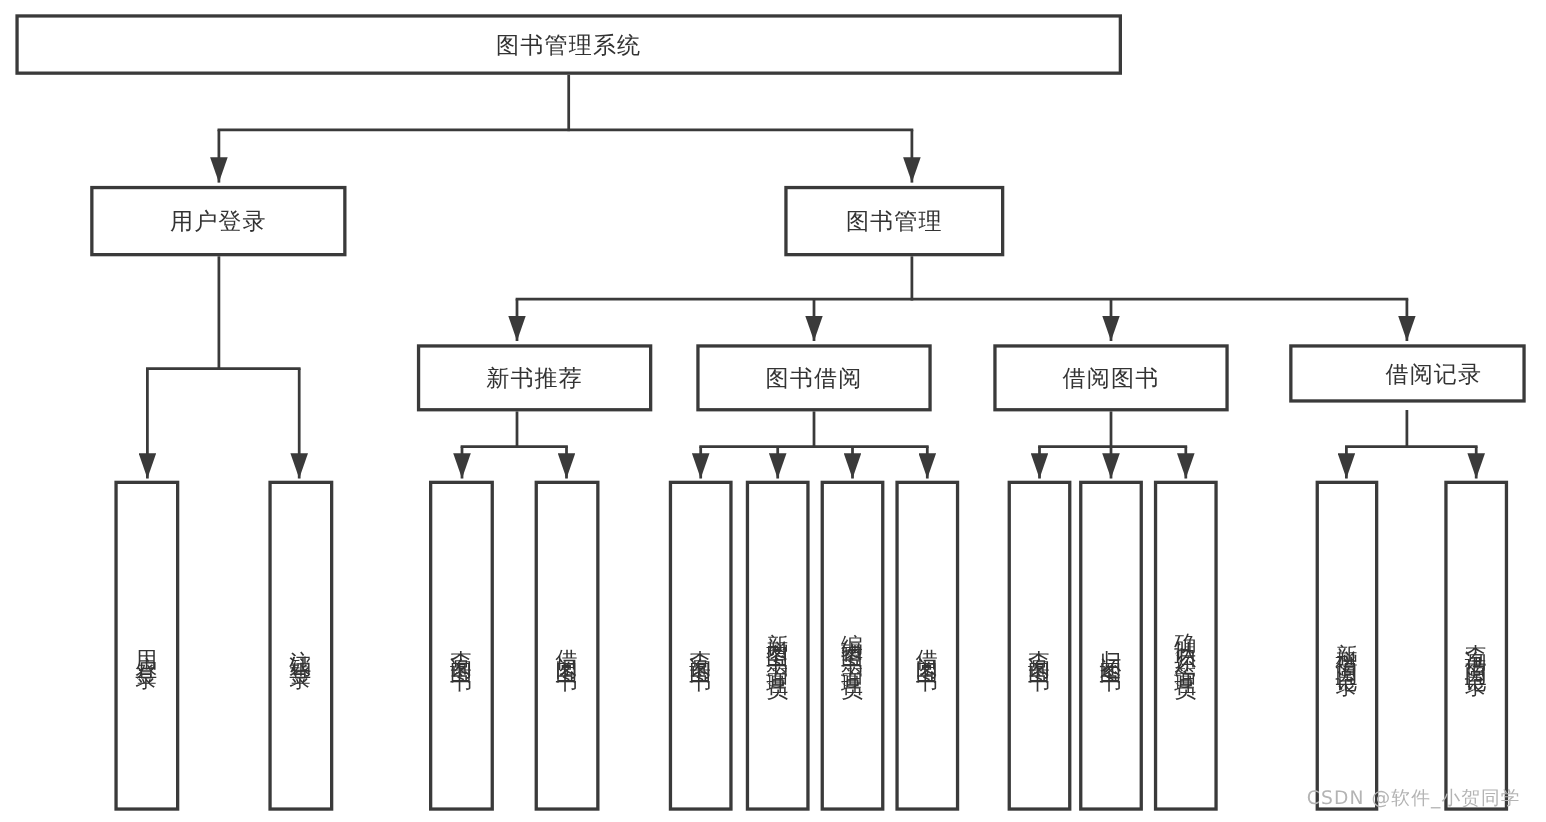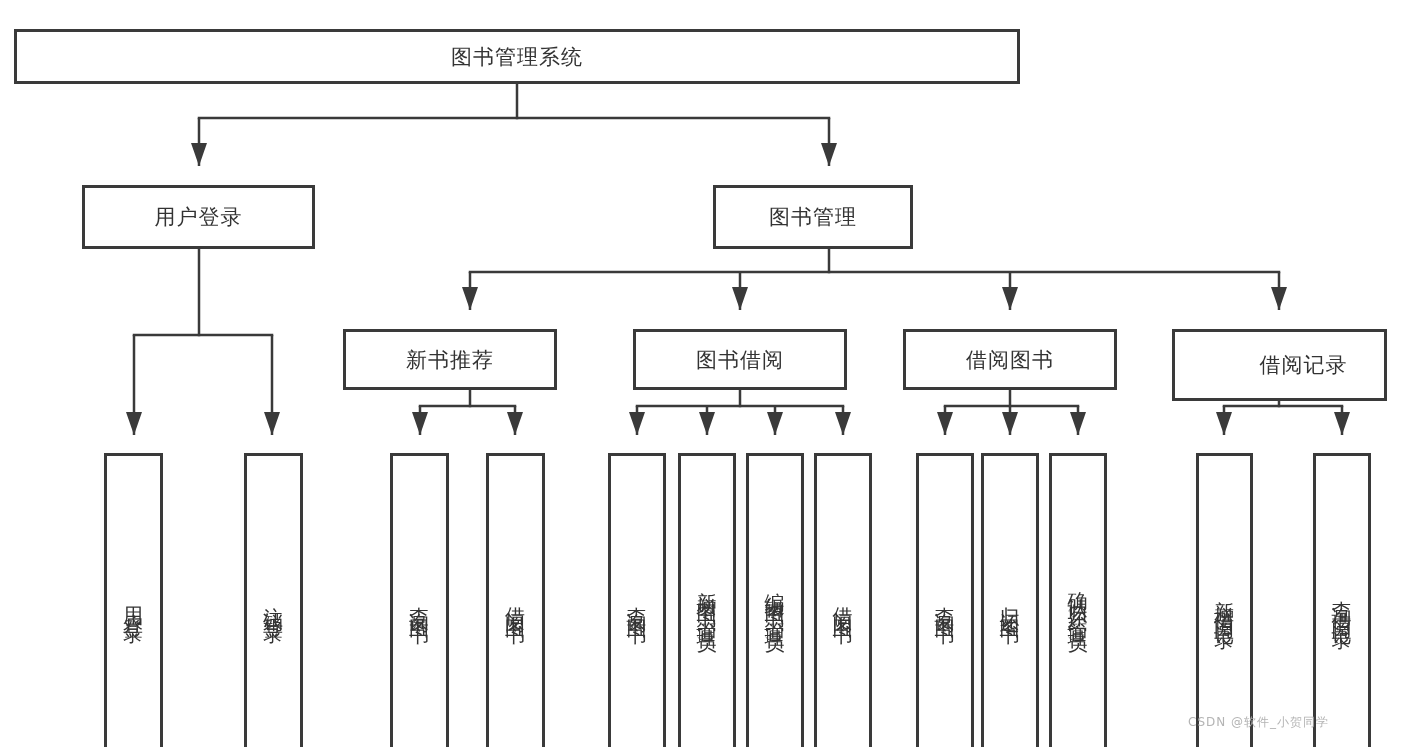--- a/index.html
+++ b/index.html
@@ -24,35 +24,34 @@
     border: 3px solid #3a3a3a;
     background: #ffffff;
     display: flex;
     align-items: center;
     justify-content: center;
     font-size: 21px;
     letter-spacing: 1px;
     color: #333333;
     z-index: 2;
     text-align: center;
-    margin-top: 16px;
   }
   .vnode {
     writing-mode: vertical-rl;
     text-orientation: mixed;
     font-size: 20px;
     letter-spacing: 6px;
     line-height: 1;
     padding: 6px 0;
   }
   .watermark {
     position: absolute;
     left: 1188px;
     top: 714px;
-    font-size: 12px;
+    font-size: 17px;
     letter-spacing: 1px;
     color: #b4b4b4;
     z-index: 5;
     white-space: nowrap;
   }
 </style>
 </head>
 <body>
 
 <div class="canvas">
@@ -102,24 +101,24 @@
       <path d="M1224,406 V435" marker-end="url(#arrow)"></path>
       <path d="M1342,406 V435" marker-end="url(#arrow)"></path>
     </g>
   </svg>
 
   <div class="node" style="left:14px; top:13px; width:1006px; height:55px;">图书管理系统</div>
 
   <div class="node" style="left:82px; top:169px; width:233px; height:64px;">用户登录</div>
   <div class="node" style="left:713px; top:169px; width:200px; height:64px;">图书管理</div>
 
-  <div class="node" style="left:343px; top:313px; width:214px; height:61px;">新书推荐</div>
+  <div class="node" style="left:379px; top:313px; width:214px; height:61px;">新书推荐</div>
   <div class="node" style="left:633px; top:313px; width:214px; height:61px;text-align:center;">图书借阅</div>
   <div class="node" style="left:903px; top:313px; width:214px; height:61px;">借阅图书</div>
-  <div class="node" style="left:1172px; top:313px; width:215px; height:72px;padding-left:48px;">借阅记录</div>
+  <div class="node" style="left:1172px; top:313px; width:215px; height:53px;padding-left:48px;">借阅记录</div>
 
   <div class="node vnode" style="left:104px; top:437px; width:59px; height:300px;">用户登录</div>
   <div class="node vnode" style="left:244px; top:437px; width:59px; height:300px;">注销登录</div>
 
   <div class="node vnode" style="left:390px; top:437px; width:59px; height:300px;">查询图书</div>
   <div class="node vnode" style="left:486px; top:437px; width:59px; height:300px;">借阅图书</div>
 
   <div class="node vnode" style="left:608px; top:437px; width:58px; height:300px;">查询图书</div>
   <div class="node vnode" style="left:678px; top:437px; width:58px; height:300px;">新增图书（管理员）</div>
   <div class="node vnode" style="left:746px; top:437px; width:58px; height:300px;">编辑图书（管理员）</div>

